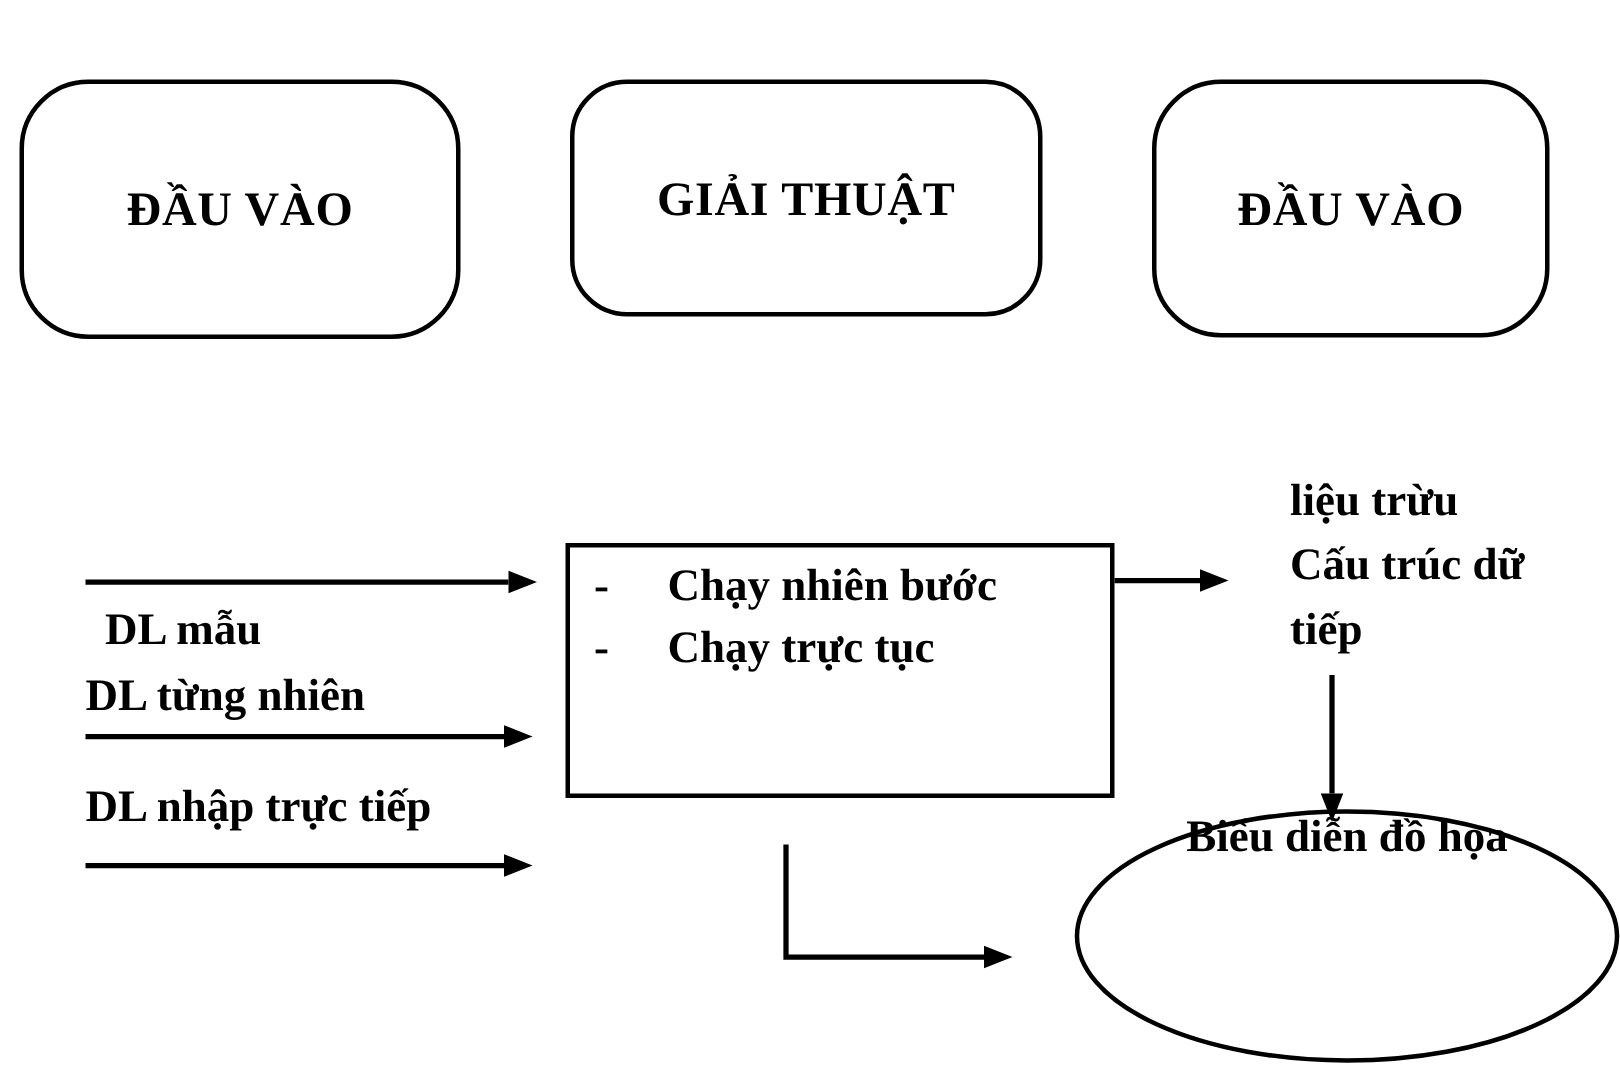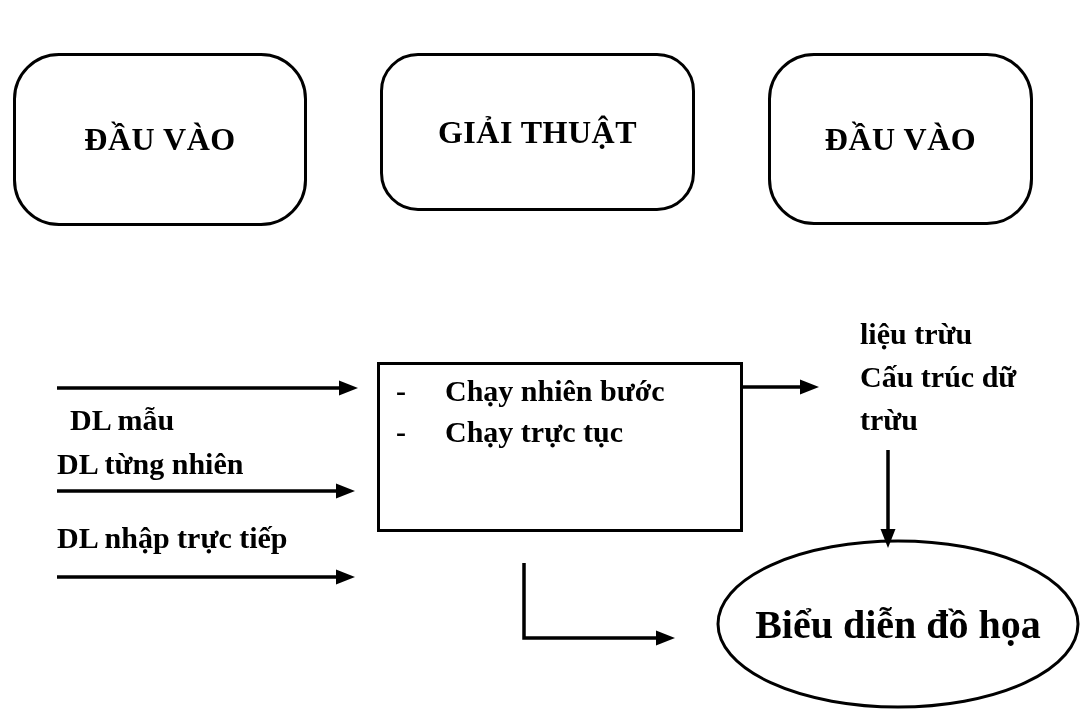--- a/index.html
+++ b/index.html
@@ -82,23 +82,22 @@
     white-space: nowrap;
   }
 
   #ellipse-label {
     position: absolute;
     left: 718px;
     top: 541px;
     width: 360px;
     height: 166px;
     display: flex;
-    align-items: center;
     justify-content: center;
-    font-size: 40px;
+    font-size: 30px;
     white-space: nowrap;
   }
 </style>
 </head>
 <body>
 
 <div id="canvas">
 
   <svg id="arrow-layer" viewBox="0 0 1080 710" xmlns="http://www.w3.org/2000/svg">
 
@@ -156,20 +155,20 @@
     </div>
     <div class="algo-item">
       <span class="algo-bullet">-</span>
       <span>Chạy trực tục</span>
     </div>
   </div>
 
   <div id="ads-text">
     <div>liệu trừu</div>
     <div>Cấu trúc dữ</div>
-    <div>trừu</div>
+    <div>tiếp</div>
   </div>
 
   <div id="ellipse-label">
     <span>Biểu diễn đồ họa</span>
   </div>
 
 </div>
 
 </body></html>

